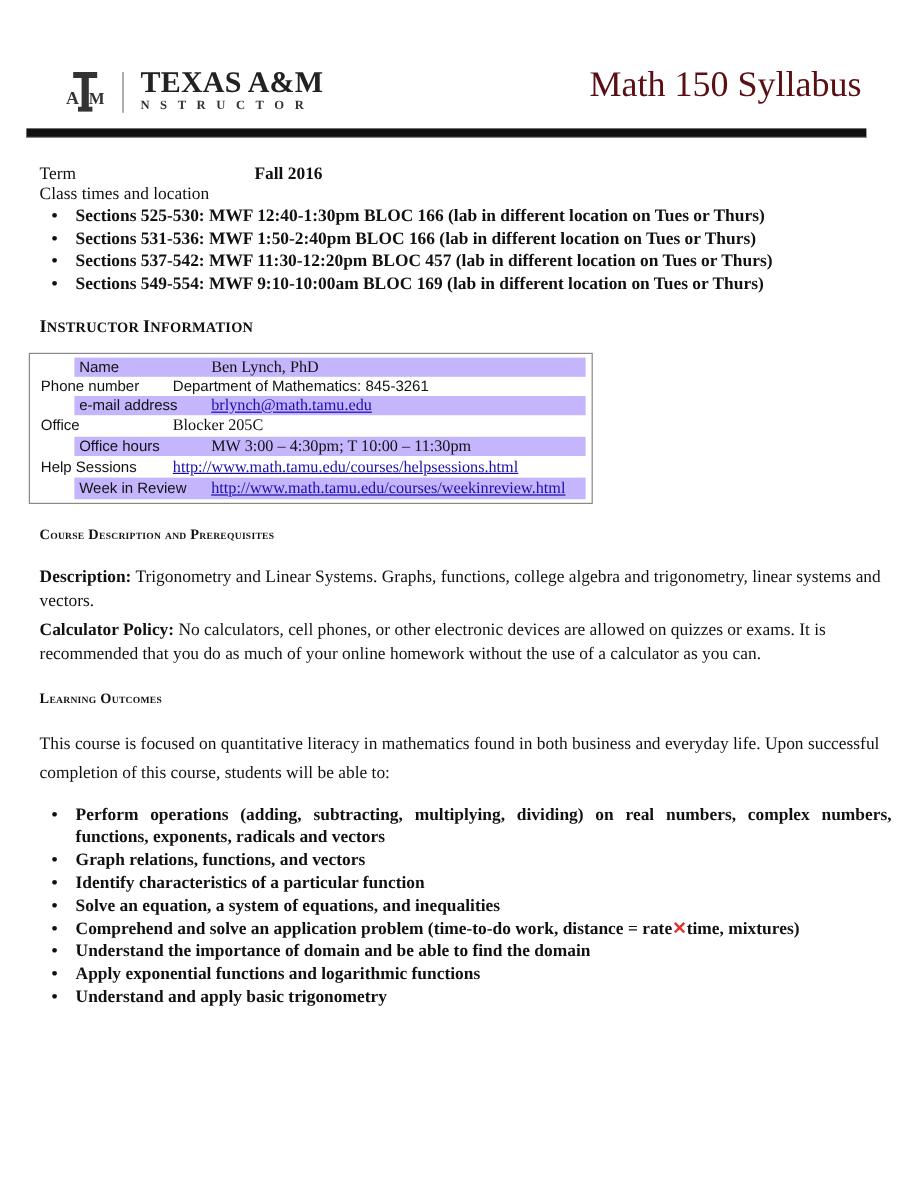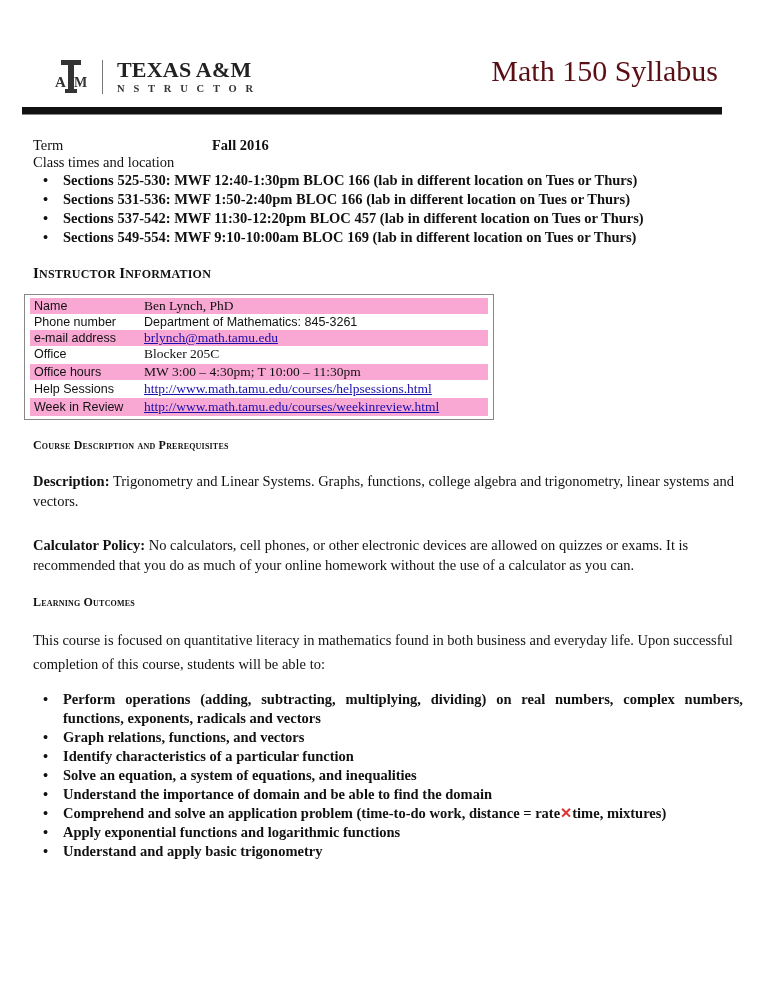--- a/index.html
+++ b/index.html
@@ -3,36 +3,36 @@
 <meta charset="utf-8">
 <style>
   html, body { margin:0; padding:0; background:#fff; }
   body { width:768px; height:994px; position:relative; overflow:hidden;
          font-family:"Liberation Serif", serif; color:#111; font-size:14.5px; }
   .header { position:absolute; left:0; top:0; width:768px; height:120px; }
   .logo { position:absolute; left:52px; top:58px; height:38px; display:flex; align-items:center; }
   .atm { width:38px; height:38px; position:relative; }
   .logo-div { width:1px; height:34px; background:#777; margin:0 14px 0 12px; }
   .logo-text { display:flex; flex-direction:column; color:#222; }
-  .logo-t1 { font-family:"Liberation Serif", serif; font-weight:bold; font-size:22px; line-height:24px; letter-spacing:0.2px; }
+  .logo-t1 { font-family:"Liberation Serif", serif; font-weight:bold; font-size:25px; line-height:24px; letter-spacing:0.2px;text-align:right; }
   .logo-t2 { font-family:"Liberation Serif", serif; font-size:10.5px; letter-spacing:8.8px; line-height:14px; font-weight:bold; color:#333; }
   .title { position:absolute; right:50px; top:54px; font-family:"Liberation Serif", serif; font-size:30px; color:#5a0f15; }
   .rule { position:absolute; left:22px; top:107px; width:466px; height:7px; background:#111; border-bottom:1px solid #888; }
   .content { position:absolute; left:33px; top:137px; width:710px; }
   .kv { display:flex; line-height:17px; }
   .kv .k { width:179px; }
   .kv .v { font-weight:bold; }
   ul { margin:0; padding:0; list-style:none; }
   ul.bul li { position:relative; padding-left:30px; line-height:19px;font-weight:bold; }
   ul.bul li:before { content:"\2022"; position:absolute; left:10px; top:0; }
   .sec { font-weight:bold; font-size:12px; letter-spacing:0.2px; text-transform:uppercase; }
   .sec .cap { font-size:15px; }
   .box { border:1px solid #888; width:470px; padding:3px 5px 3px 5px; box-sizing:border-box; margin-left:-9px; }
   .row { display:flex; line-height:16px; }
-  .row.g { background:#f9a8d4; }
+  .row.g { background:#c4b5fd;margin-left:32px; }
   .row .k { width:110px; padding-left:4px; font-family:"Liberation Sans", sans-serif; font-size:12.5px; }
   .row .v { font-size:13.5px; }
   .row .v.sans { font-family:"Liberation Sans", sans-serif; font-size:12.5px; }
   a { color:#1a0dab; text-decoration:underline; }
   a.small { font-size:12.5px;text-align:center; }
   a.big { font-size:15px;text-decoration:underline; }
   p { margin:0; line-height:20px; }
   .x { color:#d33; }
 </style>
 </head>
@@ -104,29 +104,29 @@
     <div class="row g" style="line-height:18px;">
       <span class="k">Week in Review</span>
       <a class="v big">http://www.math.tamu.edu/courses/weekinreview.html</a>
     </div>
   </div>
 
   <div class="sec" style="margin-top:18px; margin-bottom:18px; font-size:12px; font-variant:small-caps; text-transform:none;">Course Description and Prerequisites</div>
 
   <p><b>Description:</b><span>  Trigonometry and Linear Systems.  Graphs, functions, college algebra and trigonometry, linear systems and vectors.</span></p>
 
-  <p style="margin-top:24px;"><b>Calculator Policy:</b><span>  No calculators, cell phones, or other electronic devices are allowed on quizzes or exams. It is recommended that you do as much of your online homework without the use of a calculator as you can.</span></p>
+  <p style="margin-top:4px;"><b>Calculator Policy:</b><span>  No calculators, cell phones, or other electronic devices are allowed on quizzes or exams. It is recommended that you do as much of your online homework without the use of a calculator as you can.</span></p>
 
   <div class="sec" style="margin-top:20px; margin-bottom:18px; font-size:12px; font-variant:small-caps; text-transform:none;">Learning Outcomes</div>
 
   <p style="line-height:24px;font-family:Liberation Serif, serif;">This course is focused on quantitative literacy in mathematics found in both business and everyday life. Upon successful completion of this course, students will be able to:</p>
 
   <ul class="bul" style="margin-top:14px; text-align:justify;">
     <li>Perform operations (adding, subtracting, multiplying, dividing) on real numbers, complex numbers, functions, exponents, radicals and vectors</li>
     <li>Graph relations, functions, and vectors</li>
     <li>Identify characteristics of a particular function</li>
     <li>Solve an equation, a system of equations, and inequalities</li>
+    <li><span>Comprehend and solve an application problem (time-to-do work, distance = rate</span><span class="x">✕</span><span>time, mixtures)</span></li>
     <li>Understand the importance of domain and be able to find the domain</li>
-    <li><span>Comprehend and solve an application problem (time-to-do work, distance = rate</span><span class="x">✕</span><span>time, mixtures)</span></li>
     <li>Apply exponential functions and logarithmic functions</li>
     <li>Understand and apply basic trigonometry</li>
   </ul>
 </div>
 
 </body></html>

